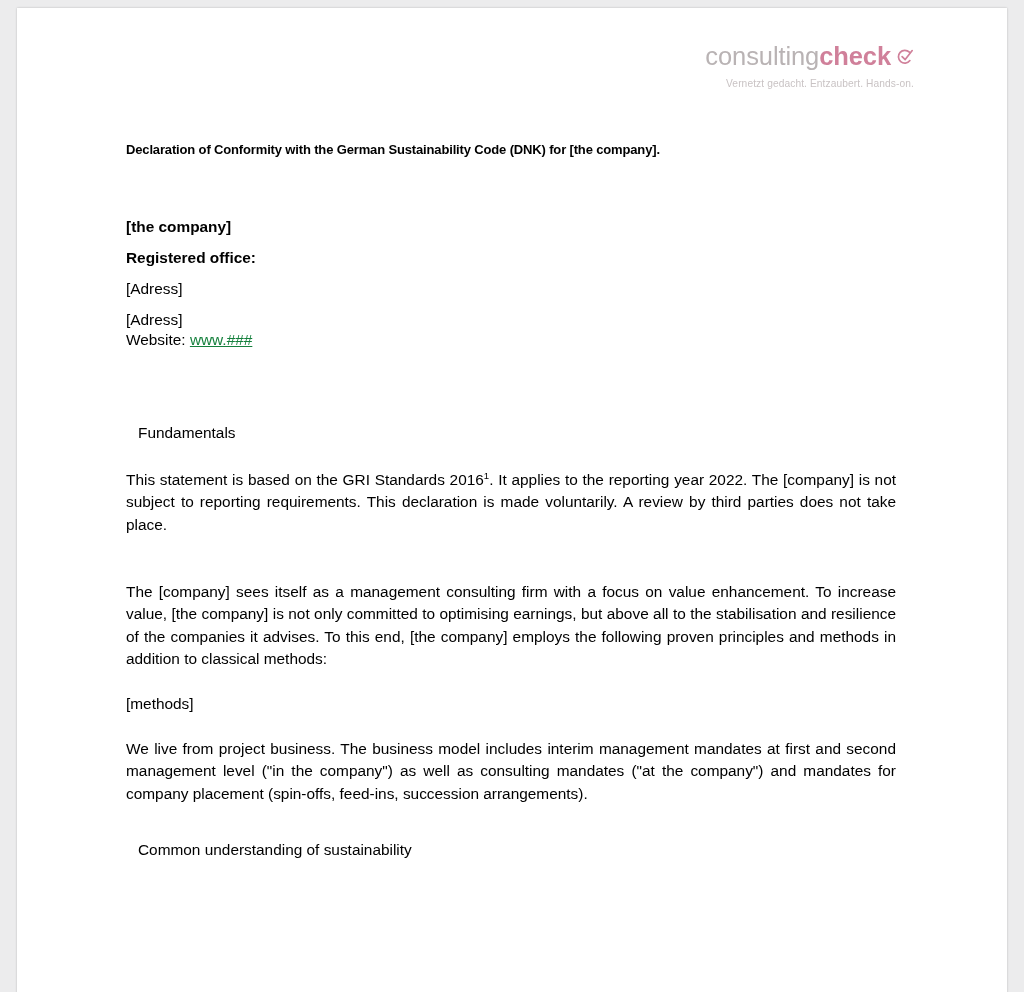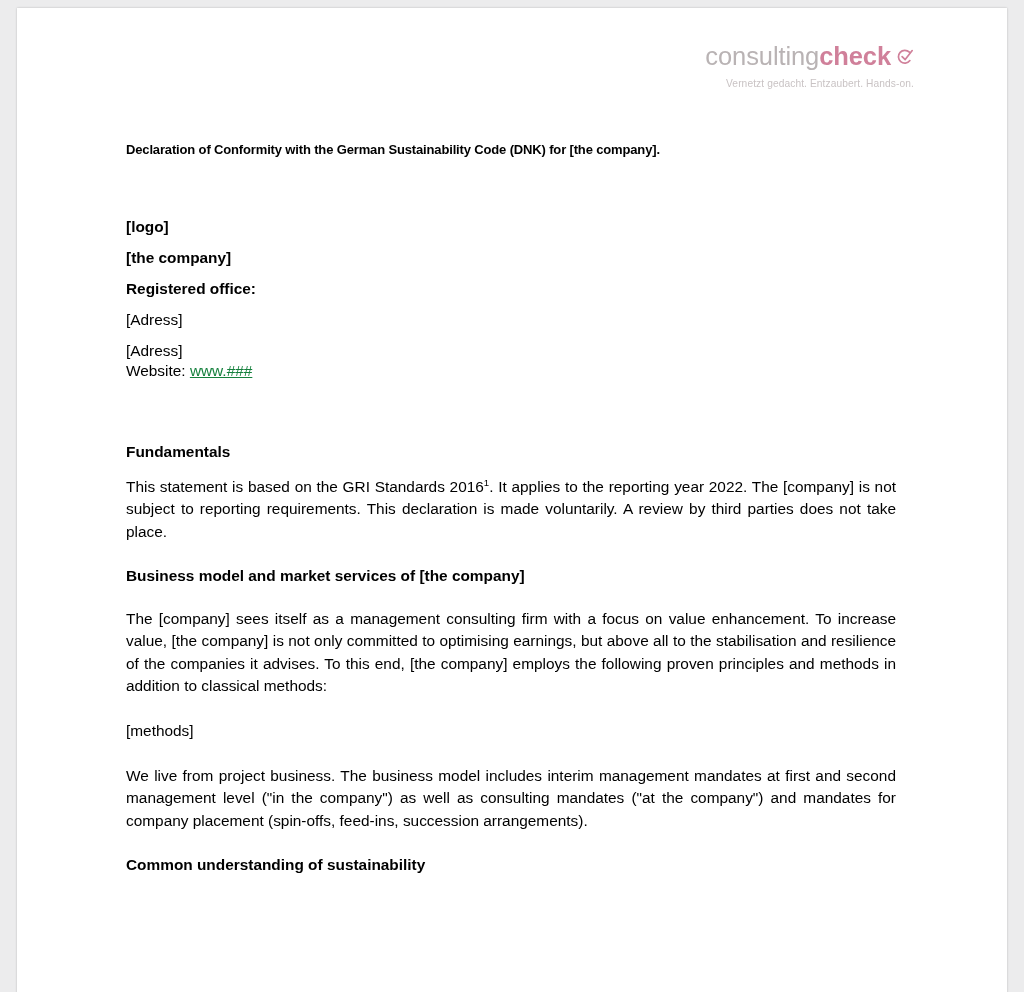--- a/index.html
+++ b/index.html
@@ -91,23 +91,23 @@
   .meta-line.bold { font-weight: 700; }
   .meta-line.tight { margin-bottom: 0; }
 
   a.weblink {
     color: #15803d;
     text-decoration: underline;
     font-weight: 400;
   }
 
   h2.section-head {
-    margin: 0;
+    margin: 12px;
     font-size: 15.4px;
-    font-weight: 700;
+    font-weight: 400;
     line-height: 1.3;
   }
 
   p.body-text {
     margin: 0;
     font-size: 15.4px;
     line-height: 1.47;
     text-align: justify;
     hyphens: auto;
     -webkit-hyphens: auto;
@@ -131,37 +131,35 @@
     <div id="logo-tagline">Vernetzt gedacht. Entzaubert. Hands-on.</div>
   </div>
 
   <div id="content">
 
     <h1 id="doc-title">Declaration of Conformity with the German Sustainability Code (DNK) for [the company].</h1>
 
     <div class="spacer-xl"></div>
 
     <div>
-      <div class="meta-line bold">[logo]</div>
       <div class="meta-line bold">[the company]</div>
       <div class="meta-line bold">Registered office:</div>
       <div class="meta-line">[Adress]</div>
       <div class="meta-line tight">[Adress]</div>
       <div class="meta-line"><span>Website:</span>&nbsp;<a class="weblink" href="#">www.###</a></div>
     </div>
 
     <div class="spacer-lg"></div>
 
     <h2 class="section-head">Fundamentals</h2>
     <div class="spacer-sm"></div>
     <p class="body-text"><span>This statement is based on the GRI Standards 2016</span><sup class="fn">1</sup><span>. It applies to the reporting year 2022. The [company] is not subject to reporting requirements. This declaration is made voluntarily. A review by third parties does not take place.</span></p>
 
     <div class="spacer-md"></div>
 
-    <h2 class="section-head">Business model and market services of [the company]</h2>
     <div class="spacer-md"></div>
     <p class="body-text">The [company] sees itself as a management consulting firm with a focus on value enhancement. To increase value, [the company] is not only committed to optimising earnings, but above all to the stabilisation and resilience of the companies it advises. To this end, [the company] employs the following proven principles and methods in addition to classical methods:</p>
 
     <div class="spacer-md"></div>
     <p class="body-text nojust">[methods]</p>
 
     <div class="spacer-md"></div>
     <p class="body-text">We live from project business. The business model includes interim management mandates at first and second management level ("in the company") as well as consulting mandates ("at the company") and mandates for company placement (spin-offs, feed-ins, succession arrangements).</p>
 
     <div class="spacer-md"></div>

